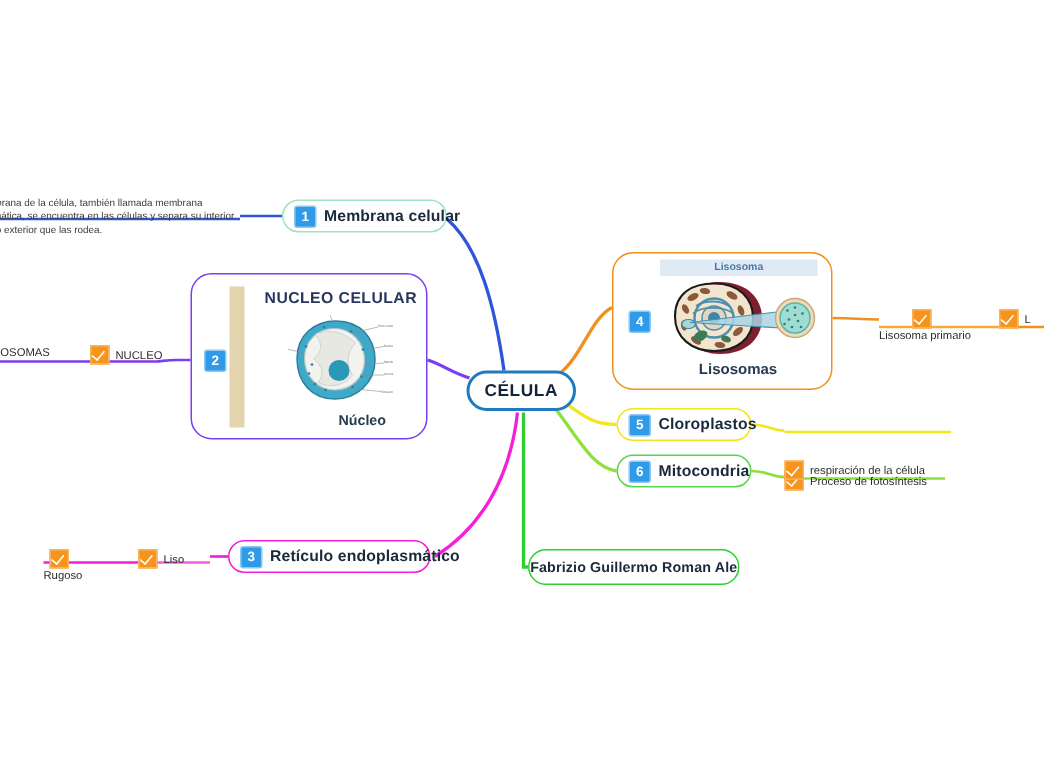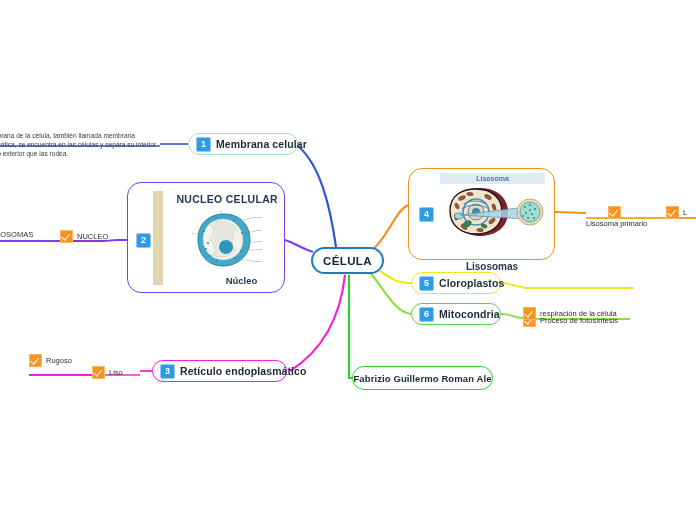--- a/index.html
+++ b/index.html
@@ -95,21 +95,21 @@
     display:block;
   }
   #n-lisosomas .img-badge{position:absolute;left:10px;top:38px;}
   #n-lisosomas .img-title{
     position:absolute;left:31px;top:4px;width:105px;height:11px;
     background:#dfeaf5;color:#4a79a8;
     font-size:7px;font-weight:bold;text-align:center;line-height:11px;
   }
   #n-lisosomas .img-caption{
     position:absolute;left:28px;top:72px;width:110px;
-    text-align:center;font-size:10px;font-weight:bold;color:#243b52;margin-top:20px;
+    text-align:center;font-size:10px;font-weight:bold;color:#243b52;
   }
   .lyso-art{position:absolute;left:31px;top:16px;width:105px;height:54px;}
 
   
   #n-cloro{
     left:411px;top:272px;width:90px;height:22px;
     border:1.6px solid #f2e61d;border-radius:11px;
     padding:0 7px;justify-content:flex-start;
   }
   #n-mito{
@@ -157,21 +157,21 @@
   
   #desc-membrana{
     position:absolute;left:-8px;top:131px;width:168px;
     font-size:6.6px;line-height:9px;color:#3b3b3b;
   }
   #desc-membrana div{white-space:nowrap;}
 
   
   #leaf-cromosomas{left:-6px;top:230px;}
   #leaf-genes{left:60px;top:230px;}
-  #leaf-rugoso{left:29px;top:354px;}
+  #leaf-rugoso{left:29px;top:366px;flex-direction:column;}
   #leaf-liso{left:92px;top:366px;}
   #leaf-lisosoma-1{left:586px;top:206px;flex-direction:column;}
   #leaf-lisosoma-2{left:666px;top:206px;}
   #leaf-fotosintesis{left:523px;top:276px;margin-top:38px;}
   #leaf-respiracion{left:523px;top:307px;}
 </style>
 </head>
 <body>
 
 <div id="canvas">

